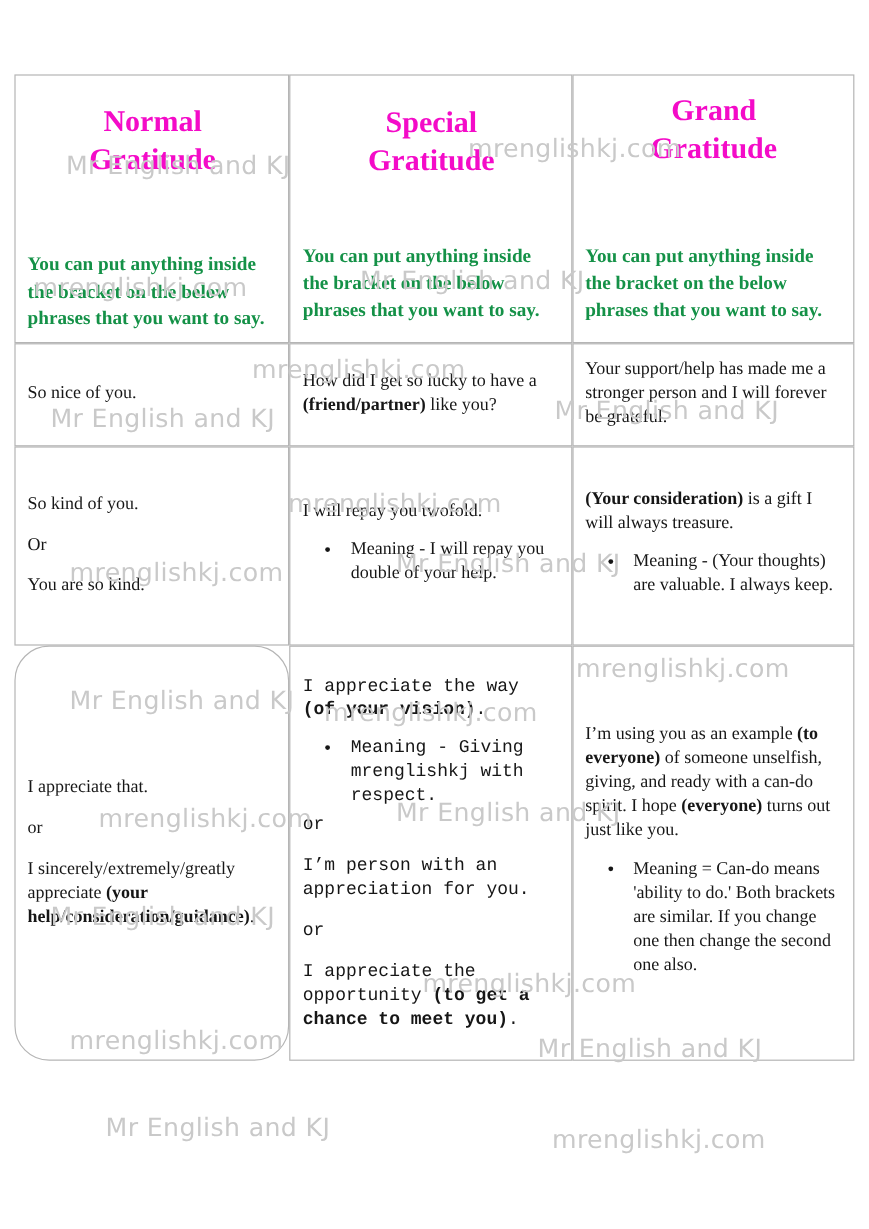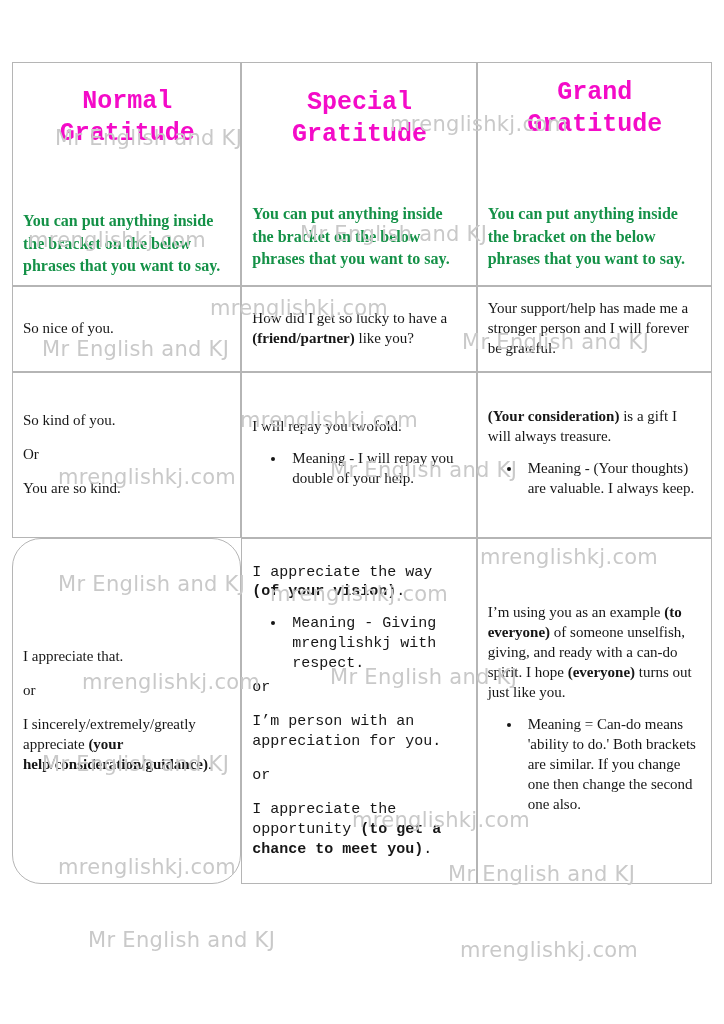--- a/index.html
+++ b/index.html
@@ -68,21 +68,20 @@
     height: 206px;
   }
   .head-title {
     color: #f40bc8;
     font-weight: bold;
     font-size: 25px;
     line-height: 1.28;
     text-align: center;
     margin: 0 0 0 0;
     padding: 0 4px;
-    font-family: Liberation Mono, monospace;
   }
   .head-note {
     color: #149147;
     font-weight: bold;
     font-size: 16px;
     line-height: 1.42;
     margin: 0;
     text-align: left;
   }
   .c1 .head-note { margin-top: 60px; }

